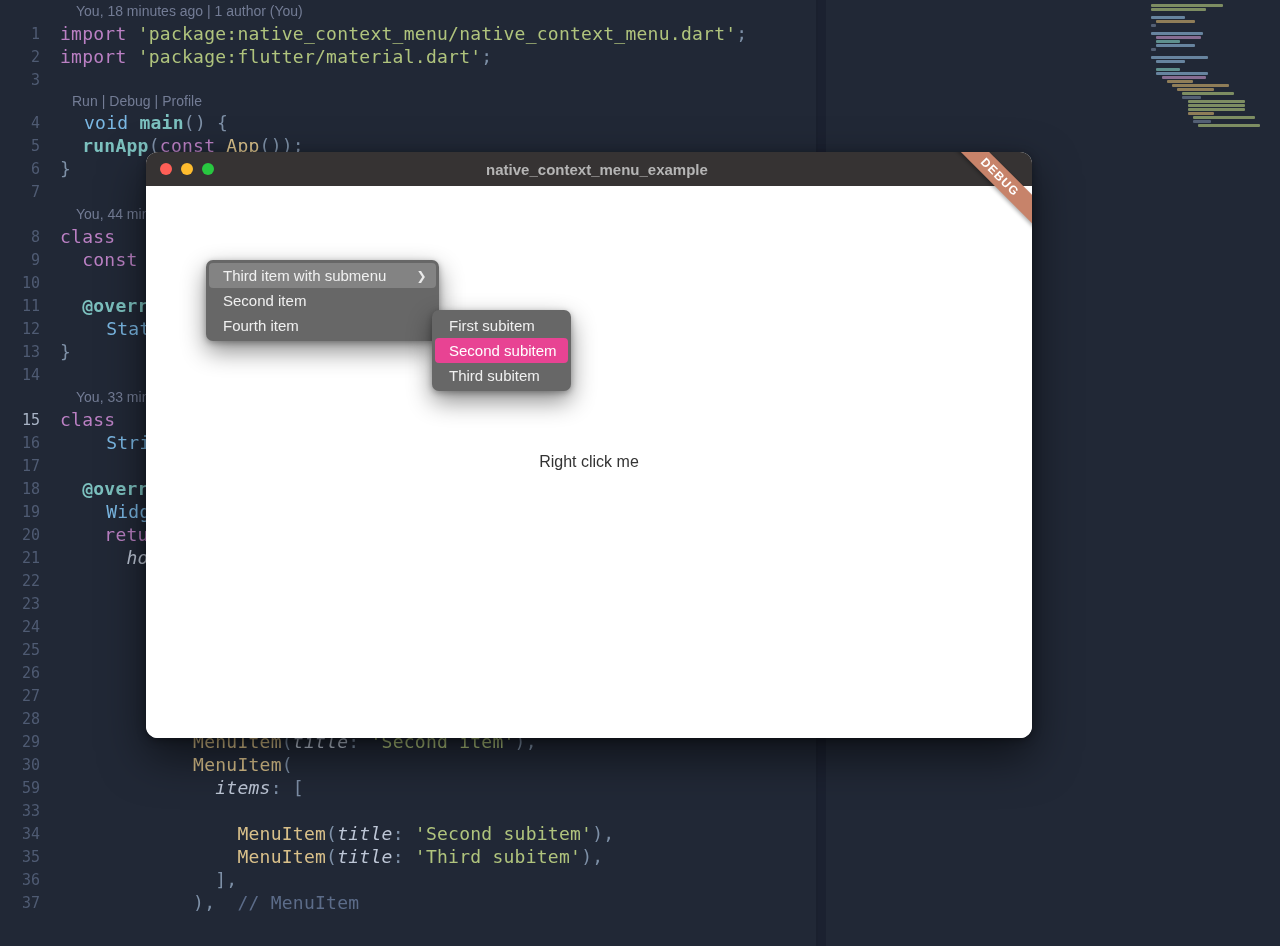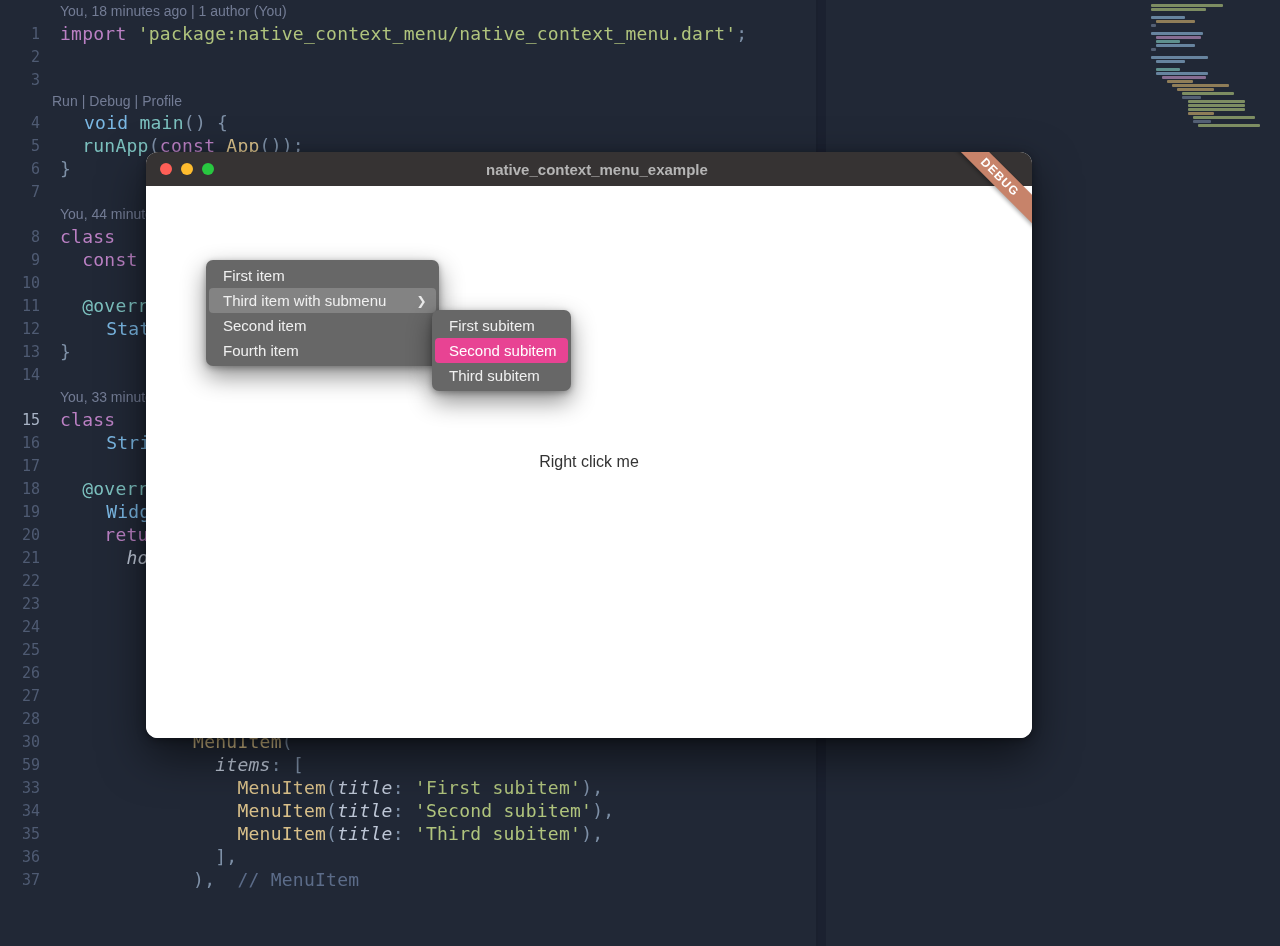--- a/index.html
+++ b/index.html
@@ -54,38 +54,38 @@
     width:40px;
     padding-right:20px;
     text-align:right;
     color:var(--gutter-fg);
     font-size:15px;
     flex:none;
   }
   .line.hl .gutter { color:var(--gutter-active); }
   .code { white-space:pre; font-size:18px; letter-spacing:0.25px; }
   .annot {
-    padding-left:60px;
+    padding-left:76px;
     color:var(--annot);
     font-size:14px;
     font-family: -apple-system, "Segoe UI", Helvetica, Arial, sans-serif;
     height:22px;
     display:flex; align-items:center;
   }
   .codelens {
-    padding-left:52px;
+    padding-left:72px;
     color:var(--annot);
     font-size:14px;
     font-family: -apple-system, "Segoe UI", Helvetica, Arial, sans-serif;
     height:20px;
     display:flex; align-items:center;
   }
   .codelens span.sep { padding:0 4px; }
   .kw { color:var(--kw-purple);} .ty{color:var(--kw-blue);margin-left:24px;}
-  .fn { color:var(--fn-yellow);} .fn2{color:var(--fn-teal);}
+  .fn { color:var(--fn-yellow);} .fn2{color:var(--fn-teal);font-weight:bold;}
   .st { color:var(--str-olive);} .cm{color:var(--comment);} .it{font-style:italic;}
   .op { color:var(--op);} .dt{color:#4b576d;}
 
   
   .right-col {
     position:absolute;
     left:817px; top:0; bottom:0;
     width:1px;
     background:#1a202e;
     box-shadow:1px 0 0 #1a202e inset, -1px 0 0 #1a202e;
@@ -204,20 +204,21 @@
 
 <div class="editor">
   <div class="annot">You, 18 minutes ago | 1 author (You)</div>
   <div id="code-block-a">
       <div class="line">
         <div class="gutter">1</div>
         <div class="code"><span class="kw">import</span><span class="op"> </span><span class="st">'package:native_context_menu/native_context_menu.dart'</span><span class="op">;</span></div>
       </div>
       <div class="line">
         <div class="gutter">2</div>
+        <div class="code"><span class="kw">import</span><span class="op"> </span><span class="st">'package:flutter/material.dart'</span><span class="op">;</span></div>
       </div>
       <div class="line">
         <div class="gutter">3</div>
         <div class="code"><span></span></div>
       </div>
     </div>
   <div class="codelens">
     <span>Run</span>
       <span class="sep">|</span>
     <span>Debug</span>
@@ -325,30 +326,33 @@
       </div>
       <div class="line">
         <div class="gutter">27</div>
         <div class="code"><span></span></div>
       </div>
       <div class="line">
         <div class="gutter">28</div>
         <div class="code"><span></span></div>
       </div>
       <div class="line">
+        <div class="gutter">29</div>
+        <div class="code"><span class="dt">            </span><span class="fn">MenuItem</span><span class="op">(</span><span class="it">title</span><span class="op">: </span><span class="st">'Second item'</span><span class="op">),</span></div>
+      </div>
+      <div class="line">
         <div class="gutter">30</div>
         <div class="code"><span class="dt">            </span><span class="fn">MenuItem</span><span class="op">(</span></div>
       </div>
       <div class="line">
         <div class="gutter">59</div>
         <div class="code"><span class="dt">              </span><span class="it">items</span><span class="op">: [</span></div>
       </div>
       <div class="line">
         <div class="gutter">33</div>
-        <div class="code"><span class="dt">                </span><span class="fn">MenuItem</span><span class="op">(</span><span class="it">title</span><span class="op">: </span><span class="st">'First subitem'</span><span class="op">),</span></div>
       </div>
       <div class="line">
         <div class="gutter">34</div>
         <div class="code"><span class="dt">                </span><span class="fn">MenuItem</span><span class="op">(</span><span class="it">title</span><span class="op">: </span><span class="st">'Second subitem'</span><span class="op">),</span></div>
       </div>
       <div class="line">
         <div class="gutter">35</div>
         <div class="code"><span class="dt">                </span><span class="fn">MenuItem</span><span class="op">(</span><span class="it">title</span><span class="op">: </span><span class="st">'Third subitem'</span><span class="op">),</span></div>
       </div>
       <div class="line">
@@ -408,23 +412,20 @@
     </div>
     <div class="win-title">native_context_menu_example</div>
   </div>
   <div class="app-body">
     <span>Right click me</span>
   </div>
   <div class="debug-ribbon"></div>
 </div>
 
 <div class="ctx-menu menu-main" id="menu-main">
-    <div class="ctx-item">
-      <span>First item</span>
-    </div>
     <div class="ctx-item hover">
       <span>Third item with submenu</span>
       <span class="chev">❯</span>
     </div>
     <div class="ctx-item">
       <span>Second item</span>
     </div>
     <div class="ctx-item">
       <span>Fourth item</span>
     </div>

